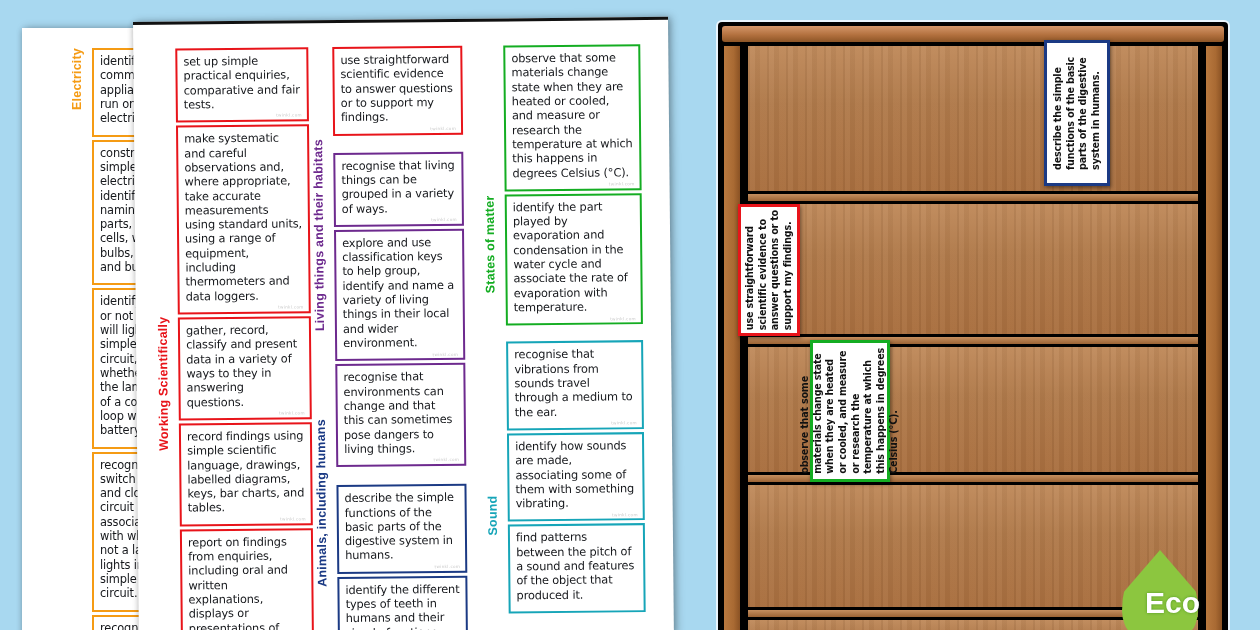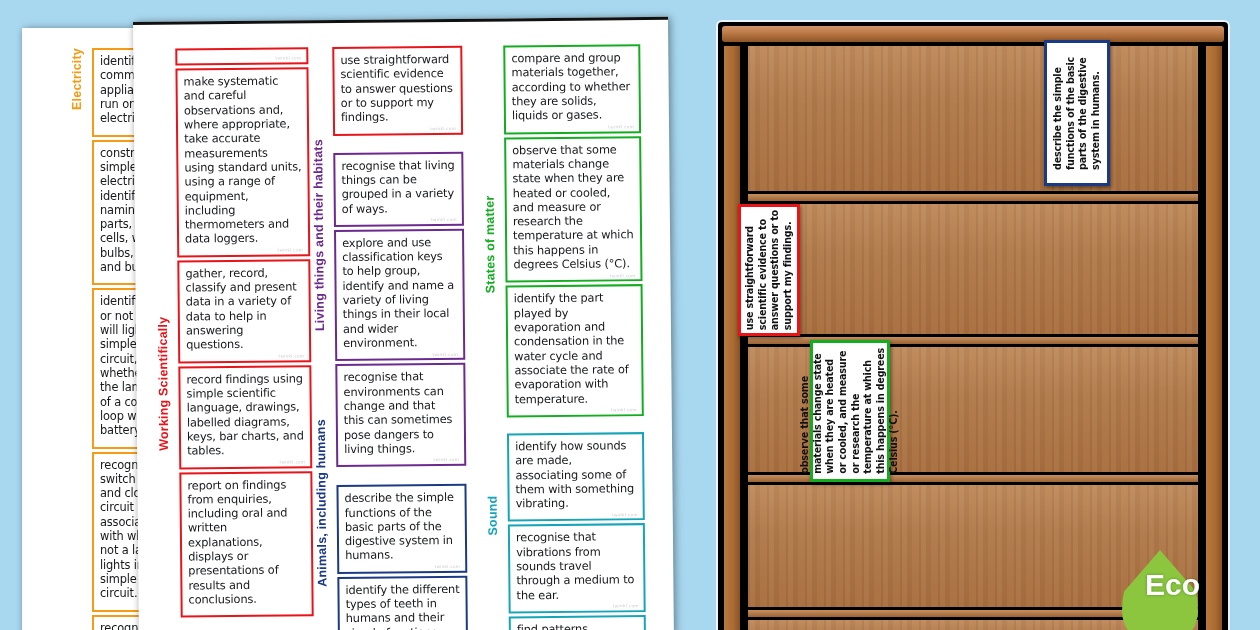--- a/index.html
+++ b/index.html
@@ -144,21 +144,21 @@
   #eco-leaf{
     position:absolute;right:62px;bottom:-18px;width:76px;height:98px;
     background:#8cc63f;
     border-radius:50% 50% 50% 50% / 62% 62% 38% 38%;
     clip-path:polygon(50% 0%,100% 45%,100% 74%,78% 96%,22% 96%,0% 74%,0% 45%);
   }
   #eco-stem{
     position:absolute;right:98px;bottom:-40px;width:4px;height:86px;background:#79b22f;
   }
   #eco-eco{
-    position:absolute;right:60px;bottom:28px;
+    position:absolute;right:60px;bottom:10px;
     color:#fff;font-size:30px;font-weight:bold;
     font-family:"Liberation Sans",sans-serif;
     text-shadow:0 0 3px rgba(0,90,0,.45);
     margin-top:42px;
   }
 </style>
 </head>
 <body>
 
 <div class="stage">
@@ -190,28 +190,29 @@
       </div>
     </div>
   </div>
 
   <div class="sheet" id="sheet-front">
 
     <div class="col" id="col-working">
       <div class="col-label l-red" style="top:268px;">Working Scientifically</div>
       <div class="cards">
         <div class="card c-red">
+          <span>set up simple practical enquiries, comparative and fair tests.</span>
           <span class="wm">twinkl.com</span>
         </div>
         <div class="card c-red">
           <span>make systematic and careful observations and, where appropriate, take accurate measurements using standard units, using a range of equipment, including thermometers and data loggers.</span>
           <span class="wm">twinkl.com</span>
         </div>
         <div class="card c-red">
-          <span>gather, record, classify and present data in a variety of data to help in answering questions.</span>
+          <span>gather, record, classify and present data in a variety of ways to they in answering questions.</span>
           <span class="wm">twinkl.com</span>
         </div>
         <div class="card c-red">
           <span>record findings using simple scientific language, drawings, labelled diagrams, keys, bar charts, and tables.</span>
           <span class="wm">twinkl.com</span>
         </div>
         <div class="card c-red">
           <span>report on findings from enquiries, including oral and written explanations, displays or presentations of results and conclusions.</span>
           
         </div>
@@ -253,38 +254,34 @@
 
       </div>
     </div>
 
     <div class="col" id="col-matter">
       <div class="col-label l-green" style="top:150px;">States of matter</div>
       <div class="col-label l-teal" style="top:450px;">Sound</div>
 
       <div class="cards">
         <div class="card c-green">
-          <span>compare and group materials together, according to whether they are solids, liquids or gases.</span>
-          <span class="wm">twinkl.com</span>
-        </div>
-        <div class="card c-green">
           <span>observe that some materials change state when they are heated or cooled, and measure or research the temperature at which this happens in degrees Celsius (°C).</span>
           <span class="wm">twinkl.com</span>
         </div>
         <div class="card c-green">
           <span>identify the part played by evaporation and condensation in the water cycle and associate the rate of evaporation with temperature.</span>
           <span class="wm">twinkl.com</span>
         </div>
         <div style="height:13px"></div>
         <div class="card c-teal">
+          <span>recognise that vibrations from sounds travel through a medium to the ear.</span>
+          <span class="wm">twinkl.com</span>
+        </div>
+        <div class="card c-teal">
           <span>identify how sounds are made, associating some of them with something vibrating.</span>
-          <span class="wm">twinkl.com</span>
-        </div>
-        <div class="card c-teal">
-          <span>recognise that vibrations from sounds travel through a medium to the ear.</span>
           <span class="wm">twinkl.com</span>
         </div>
         <div class="card c-teal">
           <span>find patterns between the pitch of a sound and features of the object that produced it.</span>
           
         </div>
 
       </div>
     </div>
   </div>

